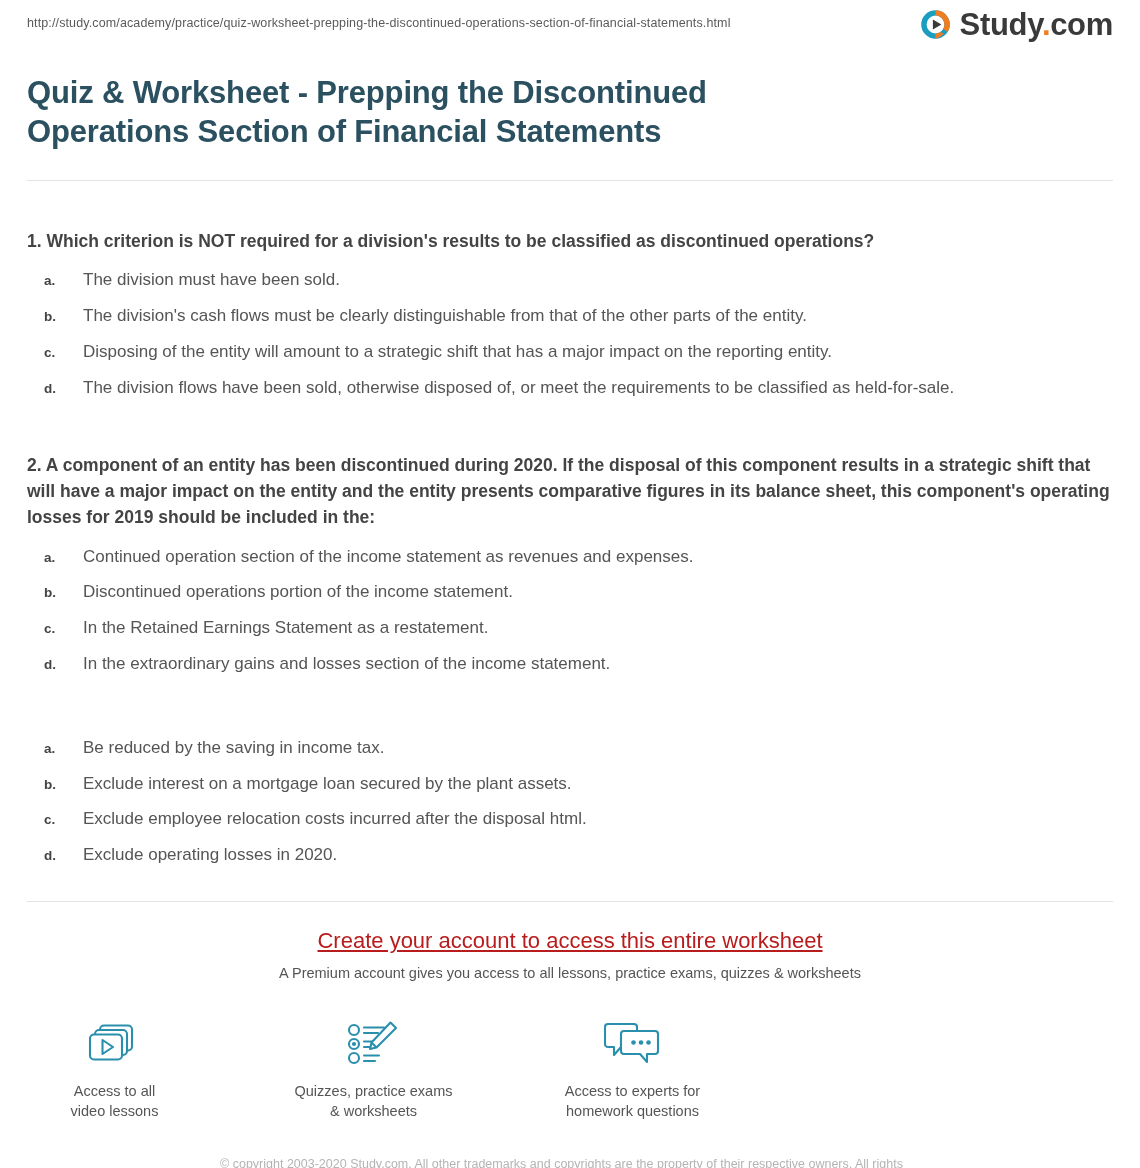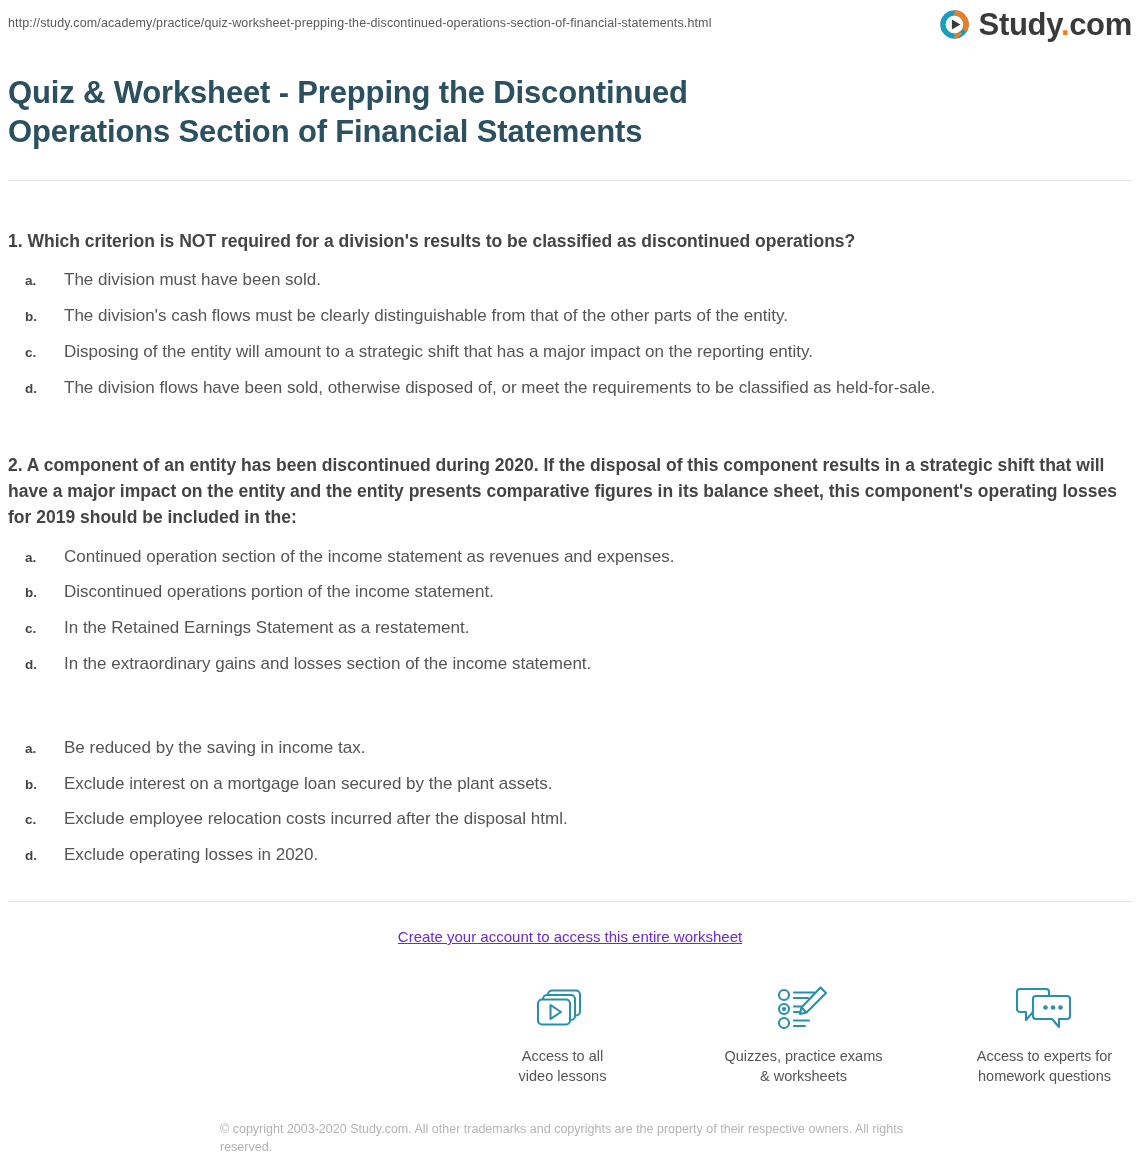--- a/index.html
+++ b/index.html
@@ -12,21 +12,21 @@
     width: 1140px;
     height: 1168px;
     font-family: "Liberation Sans", sans-serif;
     color: #444444;
     overflow: hidden;
   }
   .page {
     position: relative;
     width: 1140px;
     height: 1168px;
-    padding: 0 8px;
+    padding: 0 27px;
   }
 
   
   .header {
     position: relative;
     padding-top: 14px;
     min-height: 54px;
   }
   .url {
     width: 730px;
@@ -105,35 +105,35 @@
     color: #555555;
     font-size: 17px;
   }
 
   
   .cta {
     text-align: center;
     padding-top: 26px;
   }
   .cta-title {
-    font-size: 15px;
-    color: #6d28d9;
+    font-size: 22px;
+    color: #b91c1c;
     line-height: 1.2;
     margin: 11px;
     font-weight: normal;
   }
   .cta-sub {
     font-size: 14.5px;
     color: #555555;
     margin: 11px 0 0 0;
   }
   .features {
     display: flex;
-    justify-content: flex-end;
-    gap: 66px;
+    justify-content: flex-start;
+    gap: 84px;
     margin-top: 34px;
   }
   .feature {
     width: 175px;
     text-align: center;
   }
   .feature-icon {
     height: 58px;
     display: flex;
     align-items: center;
@@ -246,20 +246,21 @@
         </li>
       </ul>
     </div>
 
   </div>
 
   <hr class="rule">
 
   <div class="cta">
     <a class="cta-title" href="#">Create your account to access this entire worksheet</a>
+    <p class="cta-sub">A Premium account gives you access to all lessons, practice exams, quizzes &amp; worksheets</p>
 
     <div class="features">
 
       <div class="feature">
         <div class="feature-icon">
           <svg width="58" height="52" viewBox="0 0 58 52" fill="none" stroke="#2a8fad" stroke-width="2.1">
             <rect x="14" y="7.5" width="32" height="25" rx="4"></rect>
             <rect x="9" y="12" width="32" height="25" rx="4" fill="#ffffff"></rect>
             <rect x="4" y="16.5" width="32" height="25" rx="4" fill="#ffffff"></rect>
             <polygon points="16.5,22 27,29 16.5,36" fill="none" stroke-linejoin="round"></polygon>

